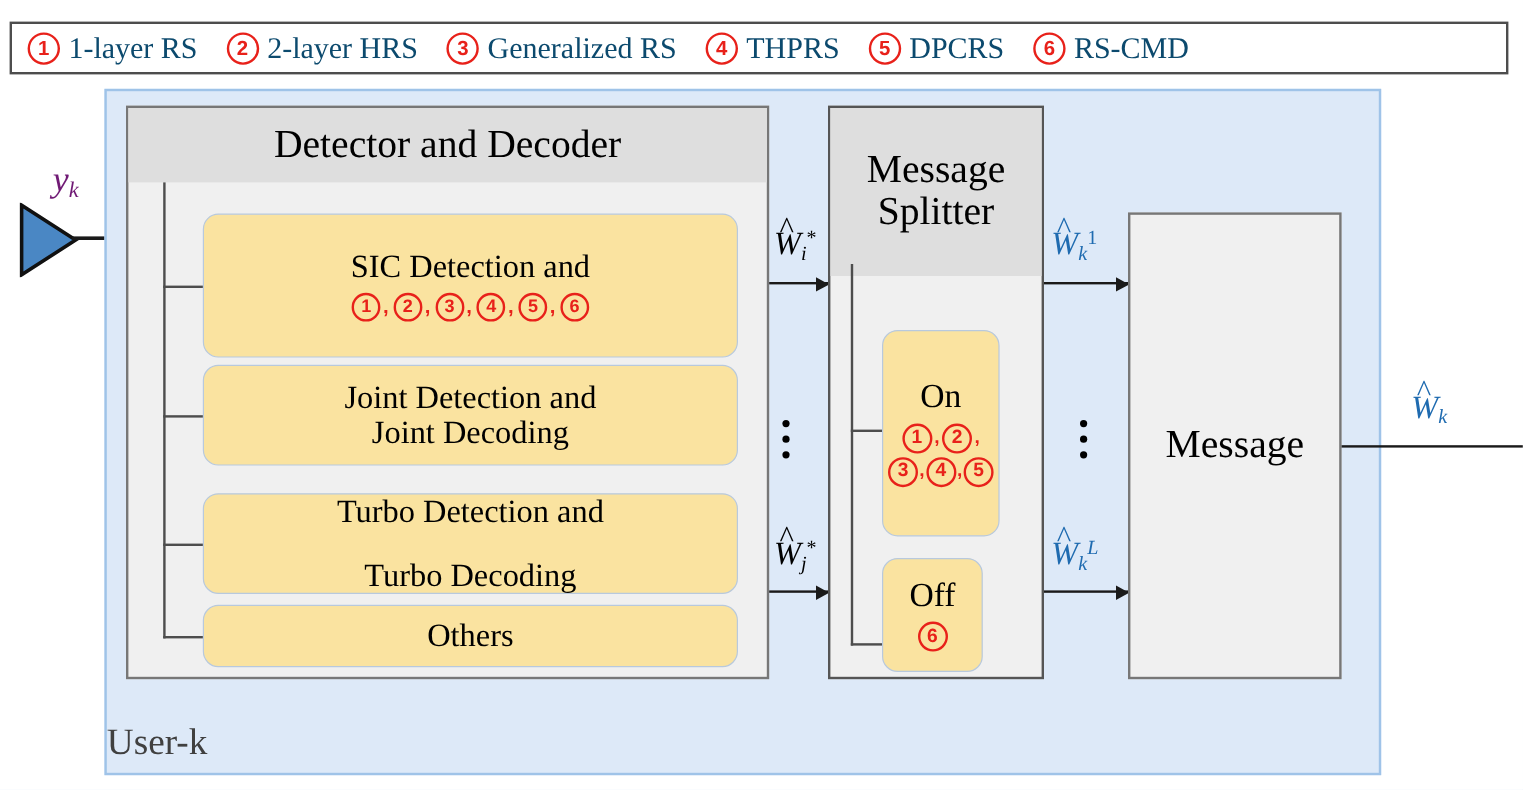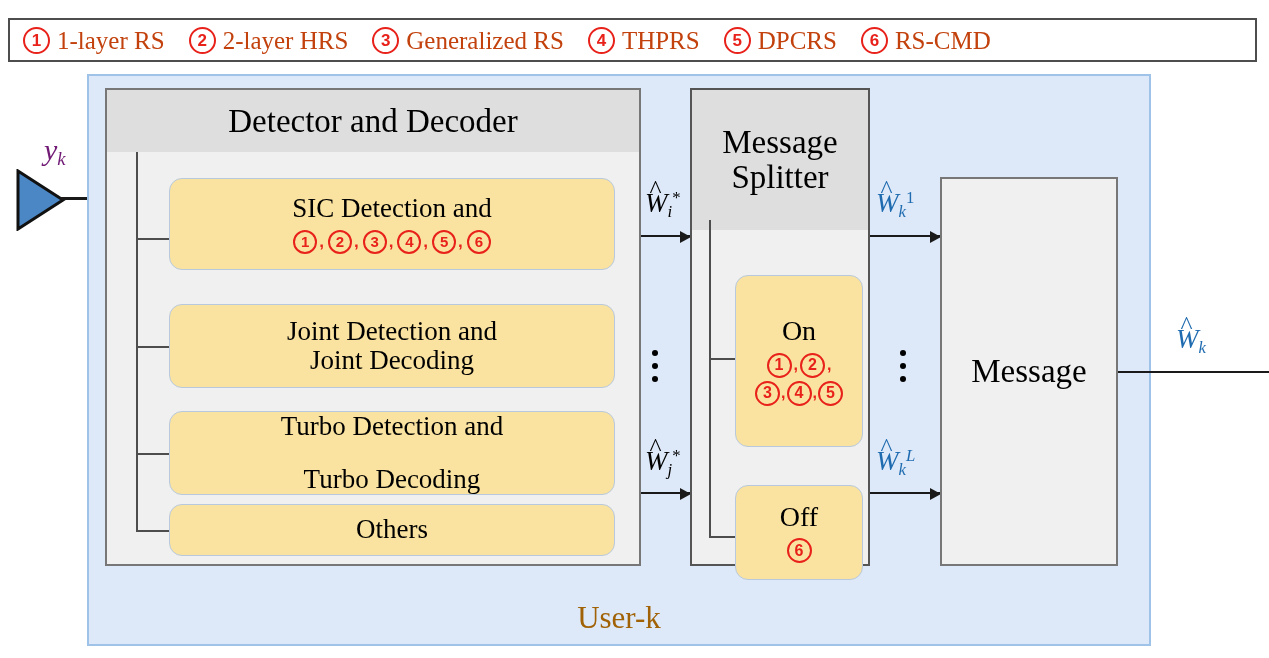--- a/index.html
+++ b/index.html
@@ -28,21 +28,21 @@
     align-items: center;
     box-sizing: border-box;
   }
   .legend-item {
     display: flex;
     align-items: center;
     white-space: nowrap;
   }
   .legend-label {
     font-size: 25px;
-    color: #c2410c;
+    color: #0c4a6e;
     line-height: 1;
     margin-left: 7px;
   }
 
   
   .cnum {
     display: inline-flex;
     align-items: center;
     justify-content: center;
     border-radius: 50%;
@@ -81,23 +81,23 @@
     height: 572px;
     background: #dde9f8;
     border: 2px solid #9fc3e8;
     box-sizing: border-box;
   }
   #user-k-label {
     position: absolute;
     left: 0;
     bottom: 8px;
     width: 100%;
-    text-align: center;
+    text-align: left;
     font-size: 31px;
-    color: #a16207;
+    color: #404040;
   }
   #antenna-outline {
     position: absolute;
     left: 16px;
     top: 169px;
   }
   #antenna-lead {
     position: absolute;
     left: 60px;
     top: 197px;
@@ -168,21 +168,21 @@
     margin-top: 6px;
   }
   .ybox .nums .sep {
     color: #e8211a;
     font-family: "Liberation Sans", sans-serif;
     font-weight: 700;
     font-size: 17px;
     margin-right: 2px;
   }
 
-  #ybox-sic   { left: 169px; top: 178px; width: 446px; height: 92px; }
+  #ybox-sic   { left: 169px; top: 178px; width: 446px; height: 120px; }
   #ybox-joint { left: 169px; top: 304px; width: 446px; height: 84px; }
   #ybox-turbo { left: 169px; top: 411px; width: 446px; height: 84px; justify-content: space-between; }
   #ybox-other { left: 169px; top: 504px; width: 446px; height: 52px; }
 
   
   .conn-trunk {
     position: absolute;
     border-left: 2px solid #4d4d4d;
   }
   .conn-branch {
@@ -218,22 +218,22 @@
     justify-content: center;
     box-sizing: border-box;
   }
   #splitter-title {
     font-size: 33px;
     line-height: 1.06;
     text-align: center;
     color: #000000;
   }
 
-  #ybox-on  { left: 735px; top: 275px; width: 128px; height: 172px; }
-  #ybox-off { left: 735px; top: 465px; width: 128px; height: 95px; margin-top: 20px; }
+  #ybox-on  { left: 735px; top: 275px; width: 98px; height: 172px; }
+  #ybox-off { left: 735px; top: 465px; width: 84px; height: 95px; }
 
   #ybox-on .title, #ybox-off .title { font-size: 28px; }
   .nums-wrap { display: flex; flex-direction: column; align-items: center; gap: 3px; margin-top: 6px; }
   .nums-row { display: flex; align-items: center; justify-content: center; }
 
   #spl-trunk { left: 709px; top: 220px; height: 318px; }
   #spl-b1 { left: 709px; top: 358px; width: 28px; }
   #spl-b2 { left: 709px; top: 536px; width: 28px; }
 
   

